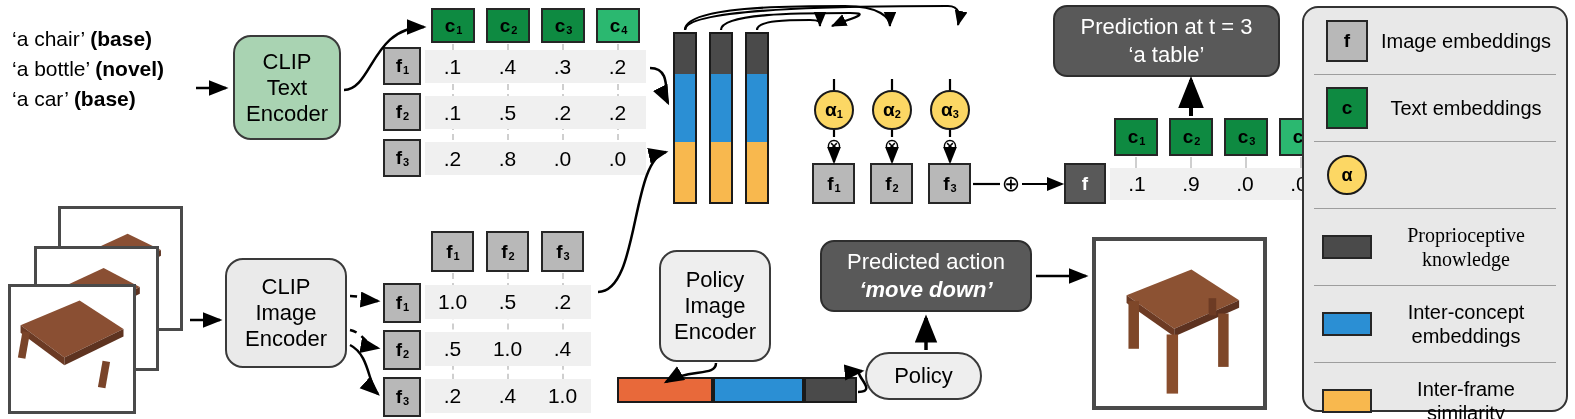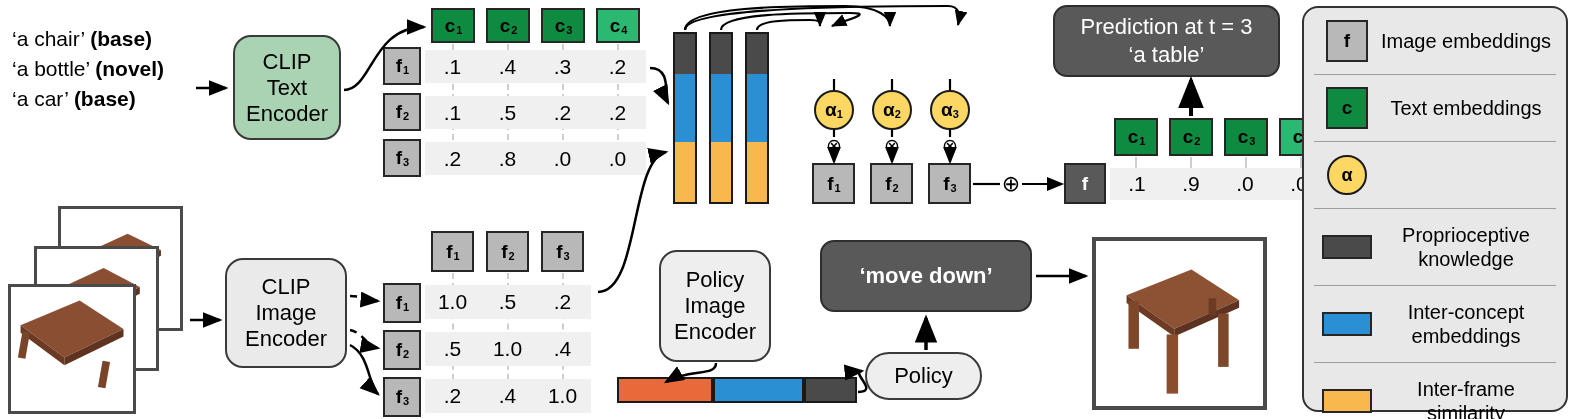--- a/index.html
+++ b/index.html
@@ -34,21 +34,21 @@
   }
 
   
   .darkbox{
     background:#595959;border:2px solid #2e2e2e;border-radius:14px;color:#ffffff;
     display:flex;flex-direction:column;align-items:center;justify-content:center;
     text-align:center;font-size:22px;line-height:28px;
   }
   #prediction-box{left:1053px;top:5px;width:227px;height:72px;}
   #predicted-action-box{left:820px;top:240px;width:212px;height:72px;}
-  #predicted-action-box .act{font-weight:bold;}
+  #predicted-action-box .act{font-weight:bold;font-style:italic;}
 
   
   .tok{
     border:2px solid #262626;display:flex;align-items:center;justify-content:center;
     font-weight:bold;font-size:19px;
   }
   .tok sub{font-size:11px;font-weight:bold;vertical-align:baseline;
            position:relative;top:4px;left:1px;}
   .tok-c{background:#0e8a41;color:#000;}
   .tok-c4{background:#2bb870;color:#000;}
@@ -350,20 +350,21 @@
     <div class="cc-orange" style="width:40%;"></div>
     <div class="cc-blue" style="width:38%;"></div>
     <div class="cc-dark" style="width:22%;"></div>
   </div>
 
   <div class="abs" id="policy-box">
     <span>Policy</span>
   </div>
 
   <div class="abs darkbox" id="predicted-action-box">
+    <div>Predicted action</div>
     <div class="act">‘move down’</div>
   </div>
 
   <div class="abs frame" style="left:1092px;top:237px;width:175px;height:173px;border-width:4px;">
     <svg viewBox="0 0 175 173" width="100%" height="100%">
       <polygon points="32,57 100,30 150,62 82,92" fill="#8c5233"></polygon>
       <polygon points="32,57 82,92 82,100 32,65" fill="#6d3b24"></polygon>
       <polygon points="82,92 150,62 150,70 82,100" fill="#5d3220"></polygon>
       <rect x="34" y="63" width="11" height="50" fill="#7e4729"></rect>
       <rect x="74" y="98" width="12" height="62" fill="#8a4e2d"></rect>
@@ -390,21 +391,21 @@
       </div>
       <div class="ltext">Text embeddings</div>
     </div>
     <div class="lrow">
       <div class="lswatch">
         <div class="sw-circ">
             <span>α</span>
           </div>
       </div>
     </div>
-    <div class="lrow" style="height:76px;">
+    <div class="lrow" style="height:76px;font-family:Liberation Serif, serif;">
       <div class="lswatch">
         <div class="sw-bar" style="background:#4a4a4a;"></div>
       </div>
       <div class="ltext" style="white-space:pre-line;">Proprioceptive
 knowledge</div>
     </div>
     <div class="lrow" style="height:76px;">
       <div class="lswatch">
         <div class="sw-bar" style="background:#2b8fd4;"></div>
       </div>

